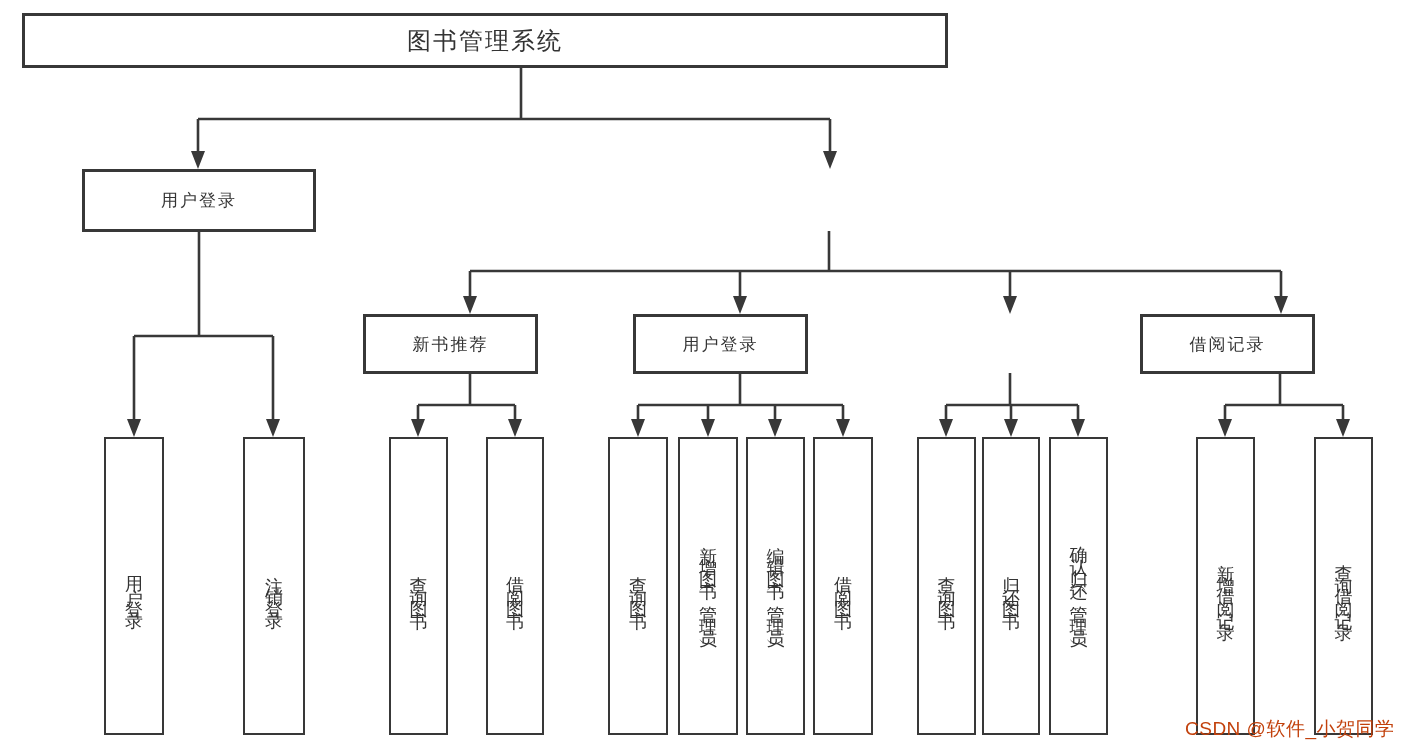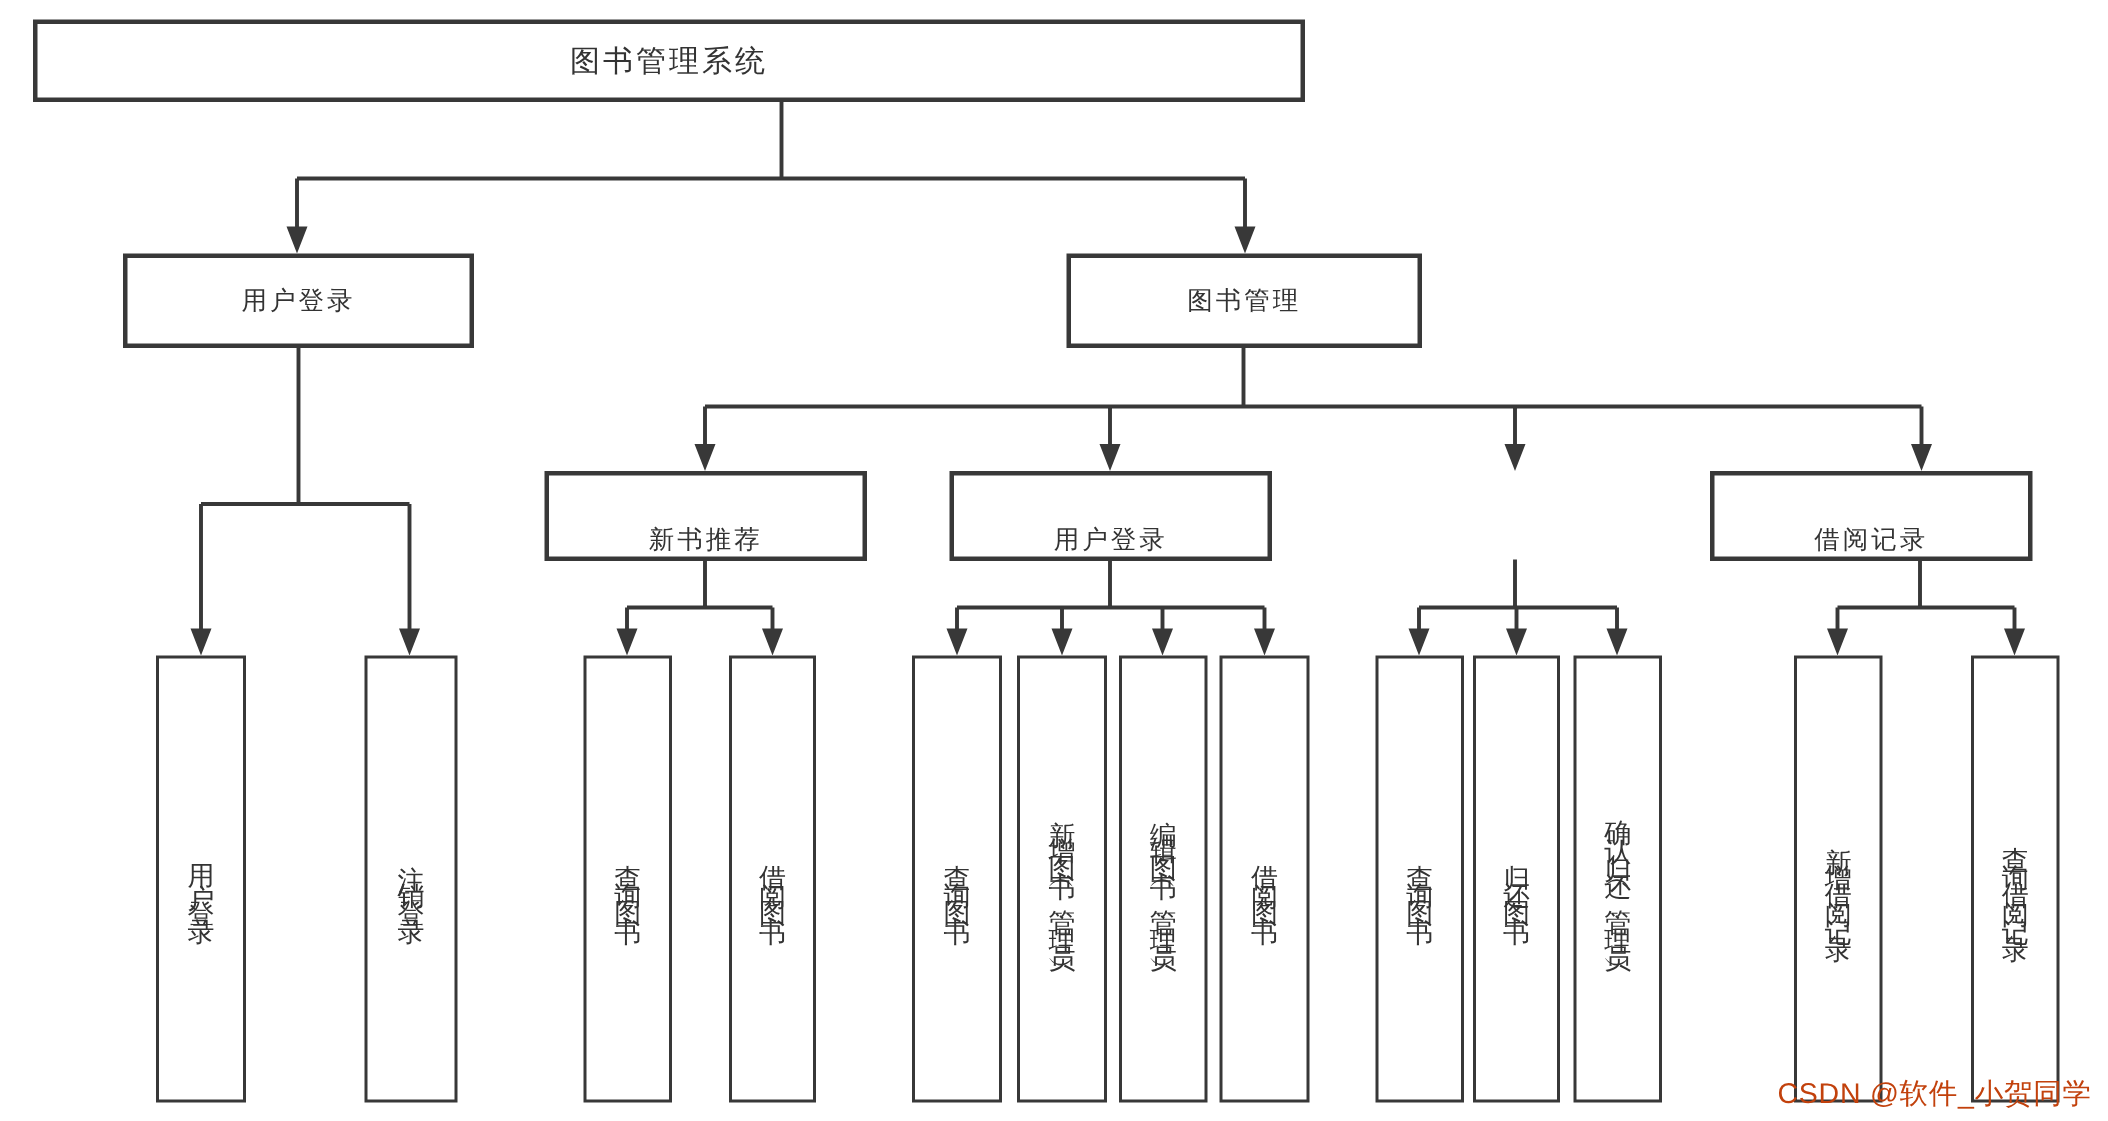--- a/index.html
+++ b/index.html
@@ -28,26 +28,26 @@
     align-items: center;
     justify-content: center;
     color: #333333;
     z-index: 2;
   }
   .hnode {
     font-size: 17px;
     letter-spacing: 2px;
   }
   .root-node {
-    left: 22px; top: 13px; width: 848px; height: 55px;
-    font-size: 20px;
+    left: 22px; top: 13px; width: 926px; height: 55px;
+    font-size: 24px;
   }
   .n-user-login { left: 82px;  top: 169px; width: 234px; height: 63px; }
   .n-book-mgmt  { left: 711px; top: 169px; width: 237px; height: 63px; }
-  .lvl3 { top: 314px; width: 215px; height: 60px; align-items: flex-end; }
+  .lvl3 { top: 314px; width: 175px; height: 60px; }
   .n-new-book-rec   { left: 363px; }
   .n-book-borrow    { left: 633px; }
   .n-current-borrow { left: 903px; }
   .n-borrow-records { left: 1140px; }
   .leaf {
     top: 437px; height: 298px;
     border-width: 2.5px;
   }
   .leaf .vtext {
     writing-mode: vertical-rl;
@@ -131,23 +131,20 @@
              M1336 419 L1350 419 L1343 437 Z"></path>
   </svg>
 
   <div class="node hnode root-node">
     <span>图书管理系统</span>
   </div>
 
   <div class="node hnode n-user-login">
     <span>用户登录</span>
   </div>
-  <div class="node hnode n-book-mgmt">
-    <span>图书管理</span>
-  </div>
 
   <div class="node hnode lvl3 n-new-book-rec">
     <span>新书推荐</span>
   </div>
   <div class="node hnode lvl3 n-book-borrow">
     <span>用户登录</span>
   </div>
   <div class="node hnode lvl3 n-borrow-records">
     <span>借阅记录</span>
   </div>

